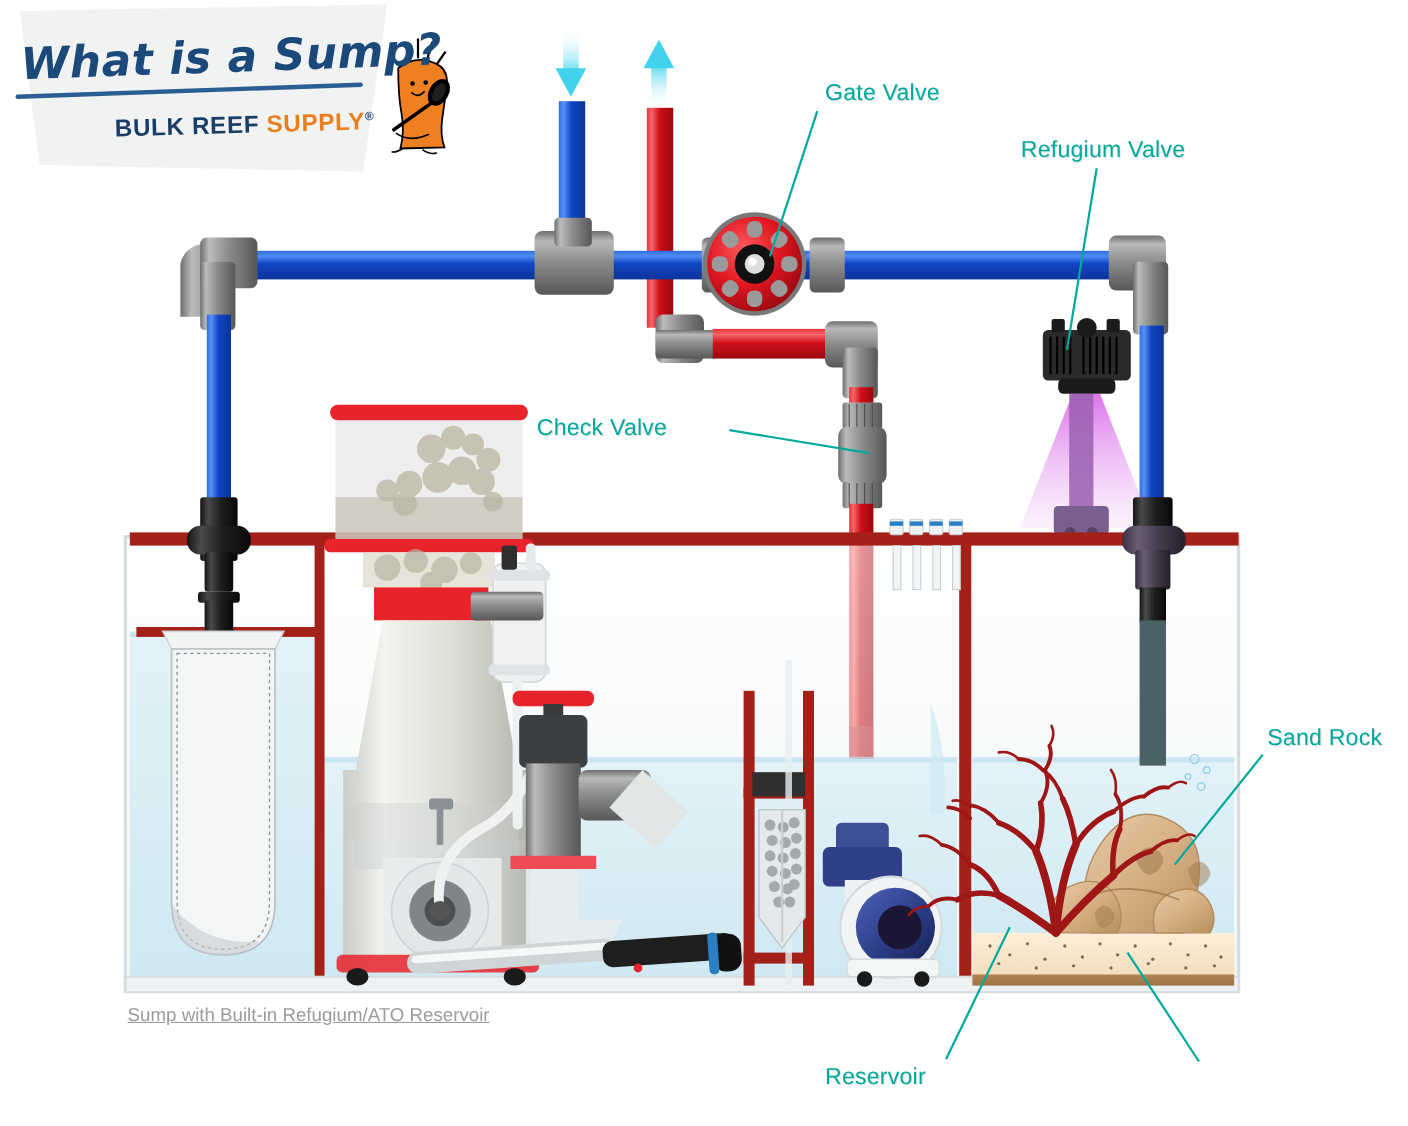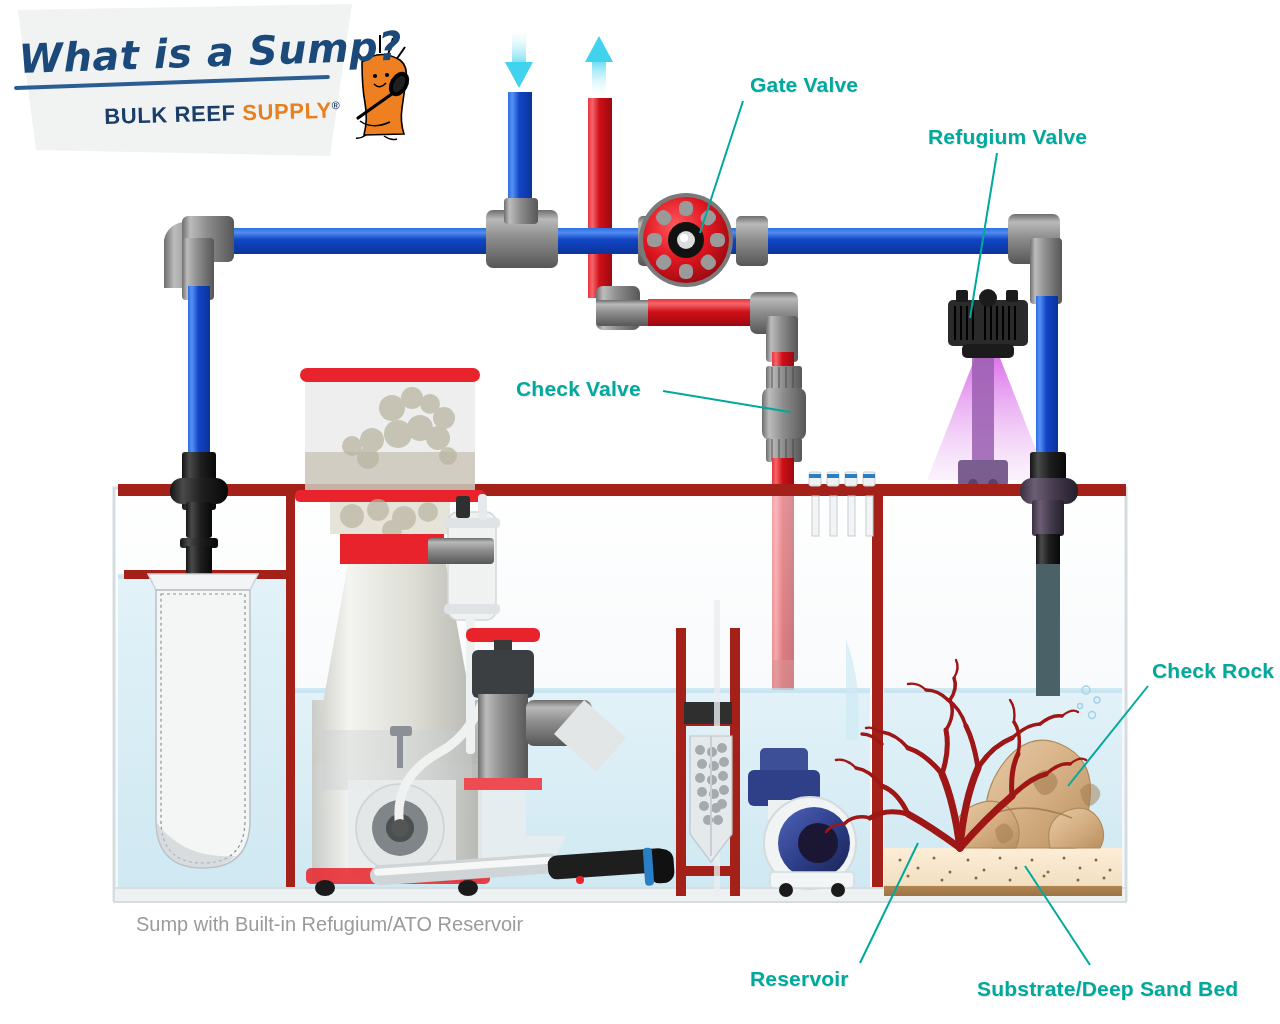--- a/index.html
+++ b/index.html
@@ -12,23 +12,23 @@
   .hdr-title{position:absolute;left:18px;top:36px;font-family:"DejaVu Sans",sans-serif;
     font-size:40px;font-weight:700;font-style:italic;color:#1b4a7a;letter-spacing:.5px;
     transform:rotate(-2deg);transform-origin:left top;white-space:nowrap;}
   .hdr-rule{position:absolute;left:14px;top:86px;width:316px;height:4px;background:#2a5e93;
     transform:rotate(-2deg);transform-origin:left top;border-radius:2px;}
   .brand{position:absolute;left:104px;top:104px;font-size:22px;font-weight:700;
     letter-spacing:.6px;transform:rotate(-1.6deg);transform-origin:left top;white-space:nowrap;}
   .brand .b1{color:#1b3e68;}
   .brand .b2{color:#e8801f;}
   .brand .b3{color:#1b3e68;font-size:11px;vertical-align:super;}
-  .lbl{position:absolute;color:#00a99d;font-weight:700;font-size:21px;white-space:nowrap;
+  .lbl{position:absolute;color:#00a99d;font-weight:400;font-size:21px;white-space:nowrap;
     text-shadow:1px 1px 1px rgba(0,0,0,.12);letter-spacing:.2px;}
-  .caption{position:absolute;left:136px;top:913px;font-size:20px;color:#9b9b9b;white-space:nowrap;}
+  .caption{position:absolute;left:116px;top:913px;font-size:17px;color:#9b9b9b;white-space:nowrap;text-decoration:underline;}
 </style>
 </head>
 <body>
 
 <div id="stage">
 
   <div class="hdr-wrap">
     <svg width="440" height="170" viewBox="0 0 440 170">
       <polygon points="18,10 352,4 330,156 36,150" fill="#f1f2f2"></polygon>
       <g>
@@ -534,19 +534,18 @@
       <line x1="997" y1="153" x2="970" y2="318"></line>
       <line x1="663" y1="391" x2="790" y2="412"></line>
       <line x1="1148" y1="686" x2="1068" y2="786"></line>
       <line x1="860" y1="963" x2="918" y2="843"></line>
       <line x1="1090" y1="965" x2="1025" y2="866"></line>
     </g>
   </svg>
 
   <div class="lbl" style="left:750px;top:73px">Gate Valve</div>
   <div class="lbl" style="left:928px;top:125px">Refugium Valve</div>
-  <div class="lbl" style="left:516px;top:377px">Check Valve</div>
-  <div class="lbl" style="left:1152px;top:659px">Check Rock</div>
+  <div class="lbl" style="left:488px;top:377px">Check Valve</div>
+  <div class="lbl" style="left:1152px;top:659px">Sand Rock</div>
   <div class="lbl" style="left:750px;top:967px">Reservoir</div>
-  <div class="lbl" style="left:977px;top:977px">Substrate/Deep Sand Bed</div>
 
   <div class="caption">Sump with Built-in Refugium/ATO Reservoir</div>
 </div>
 
 </body></html>

